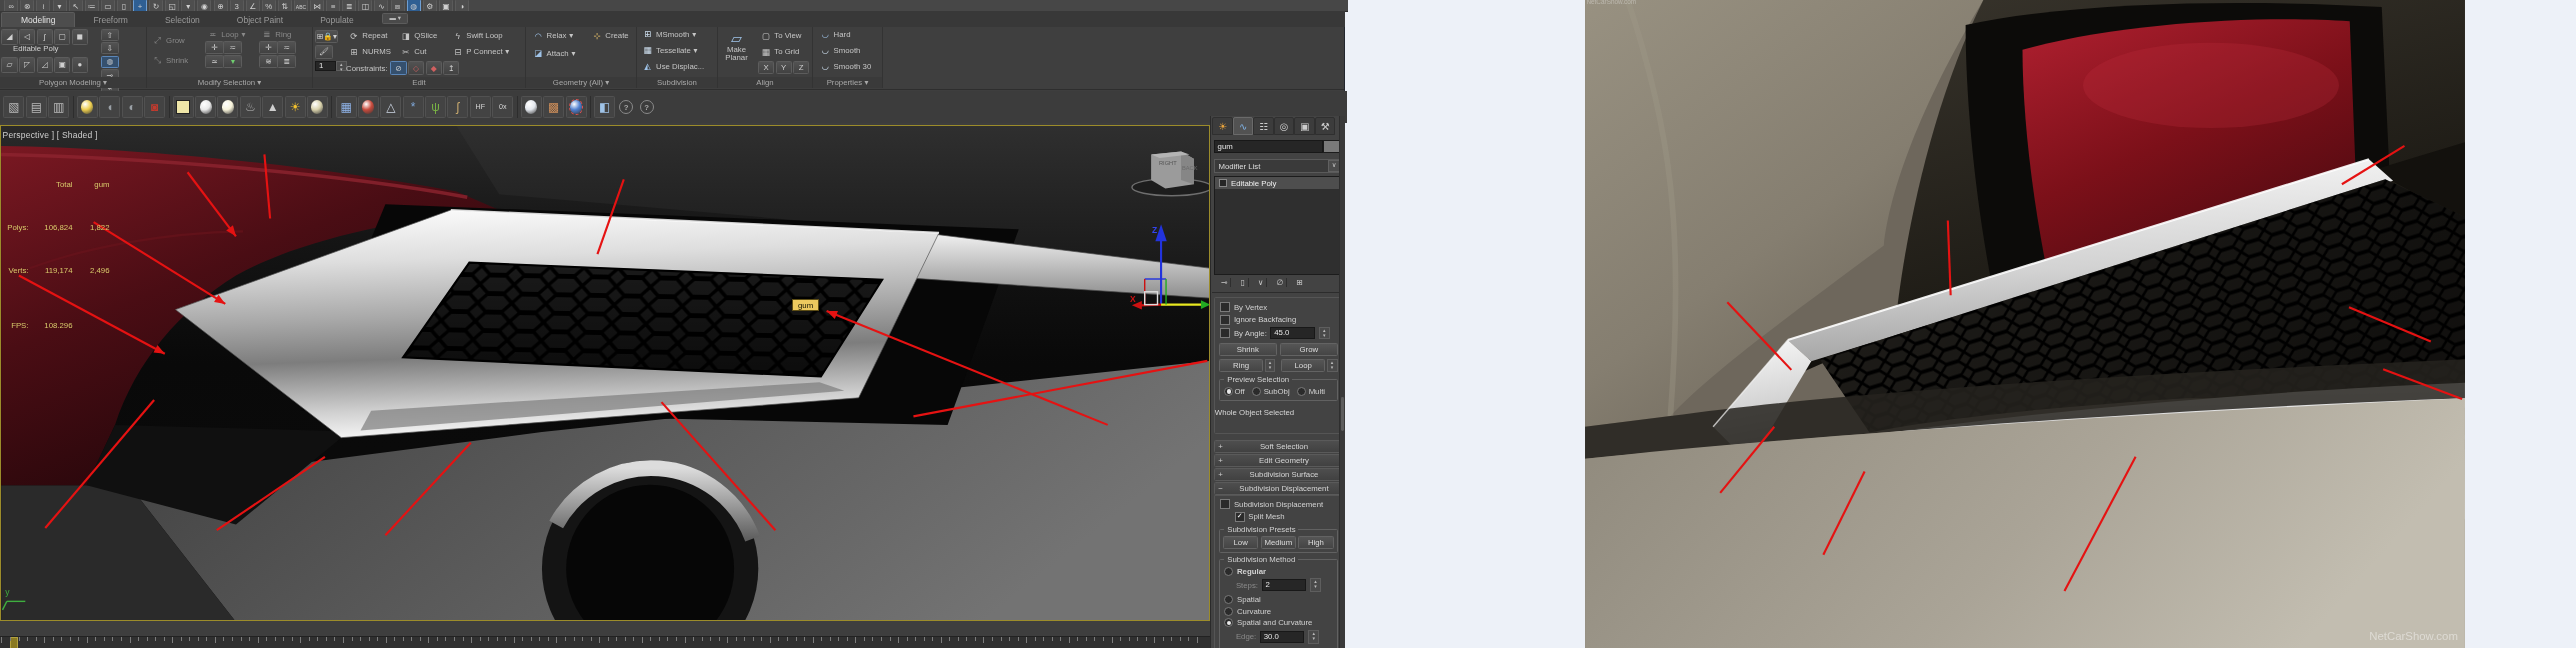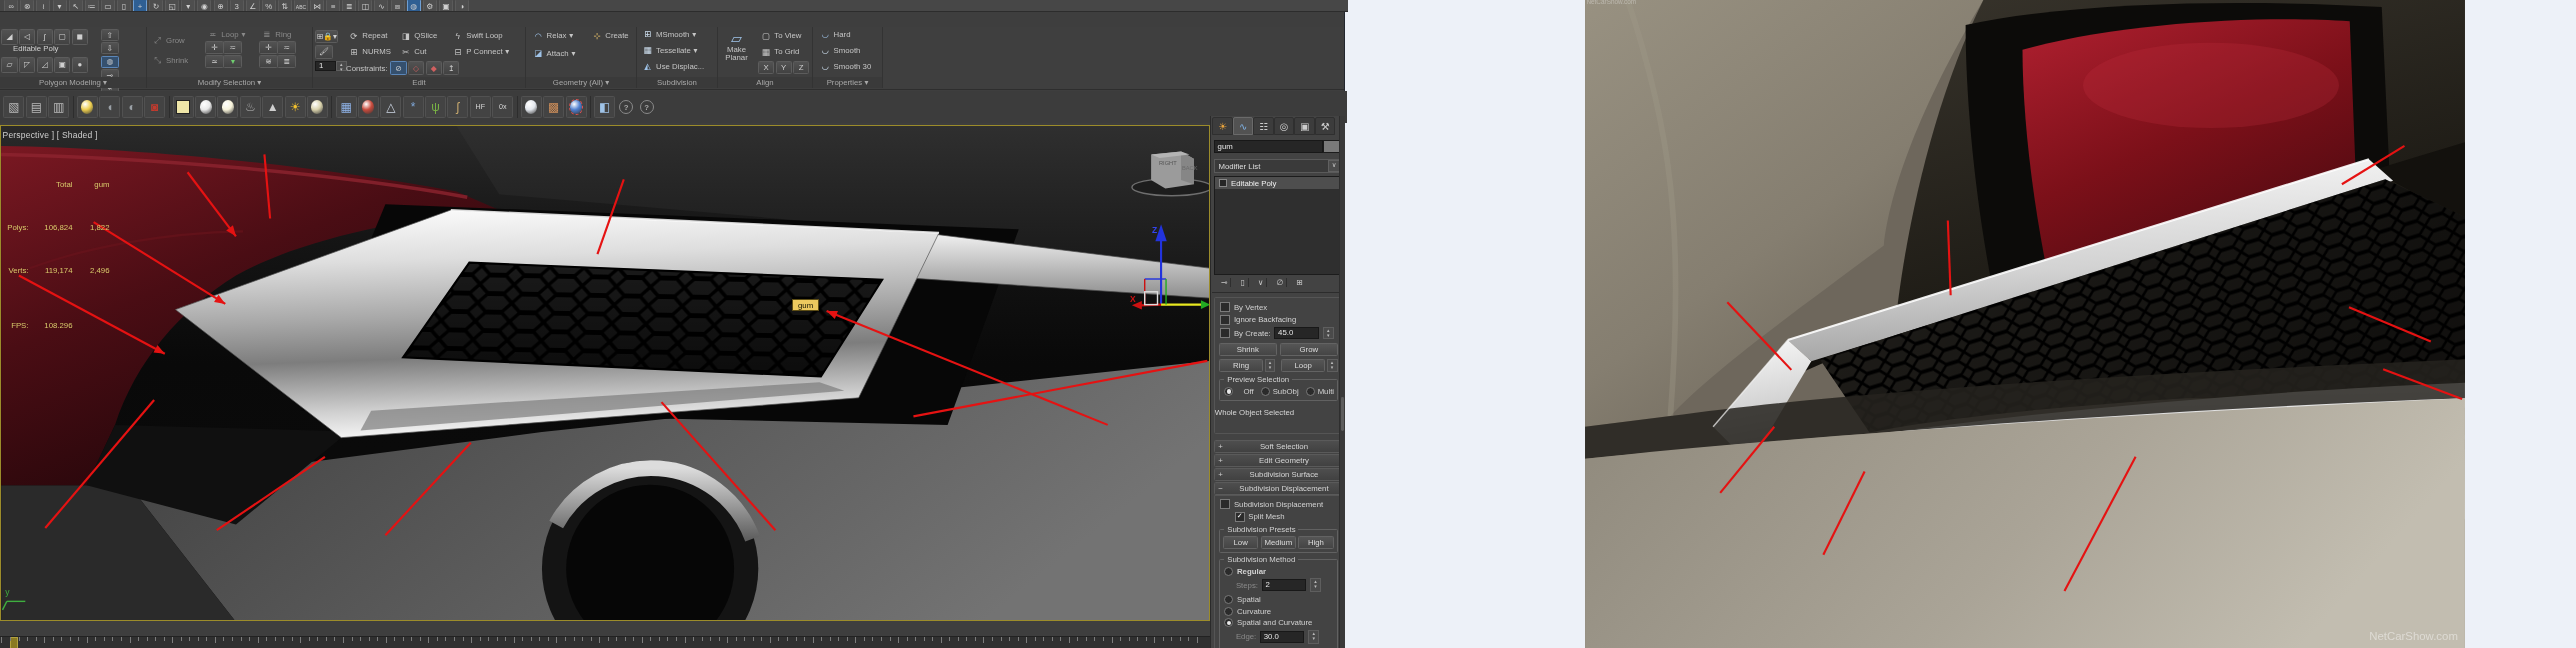--- a/index.html
+++ b/index.html
@@ -128,20 +128,30 @@
         <span class="mi">≣</span>
         <span class="mi">◫</span>
         <span class="mi">∿</span>
         <span class="mi">⧈</span>
         <span class="mi act">◍</span>
         <span class="mi">⚙</span>
         <span class="mi">▣</span>
         <span class="mi">◑</span>
       </div>
 
+    <div class="abs rtabs">
+      <span id="ribbon-tabs" style="display:flex;align-items:flex-end;">
+          <span class="rtab active">Modeling</span>
+          <span class="rtab">Freeform</span>
+          <span class="rtab">Selection</span>
+          <span class="rtab">Object Paint</span>
+          <span class="rtab">Populate</span>
+        </span>
+      <span class="rtab-btn">▬ ▾</span>
+    </div>
 
     <div class="abs ribbon">
 
       <div class="rpanel" style="width:146px;">
         <div style="position:absolute;left:1.4px;top:2.1px;display:flex;gap:1.4px;" id="pm-row1">
             <span class="sq" style="width: 14.2px; height: 13.5px;">◢</span>
             <span class="sq" style="width: 14.2px; height: 13.5px;">◁</span>
             <span class="sq" style="width: 14.2px; height: 13.5px;">ʃ</span>
             <span class="sq" style="width: 14.2px; height: 13.5px;">▢</span>
             <span class="sq" style="width: 14.2px; height: 13.5px;">◼</span>
@@ -666,38 +676,38 @@
         <div class="crow" style="margin-top:2.8px;">
             <span class="chk"></span>
             <span>By Vertex</span>
           </div>
         <div class="crow">
             <span class="chk"></span>
             <span>Ignore Backfacing</span>
           </div>
         <div class="crow">
             <span class="chk"></span>
-            <span>By Create:</span>
+            <span>By Angle:</span>
           <span class="field" style="width:37px;height:10px;line-height:10px;">45.0</span>
             <span class="spin" style="height:10px;">▴<br>▾</span>
           </div>
         <div style="display:flex;gap:3.6px;padding:2.1px 4.3px;">
           <span class="btn" style="width:57px;height:11.4px;line-height:11.4px;">Shrink</span>
           <span class="btn" style="width:57px;height:11.4px;line-height:11.4px;">Grow</span>
         </div>
         <div style="display:flex;gap:1.4px;padding:0.7px 4.3px;align-items:center;">
           <span class="btn" style="width:44px;height:11.4px;line-height:11.4px;">Ring</span>
             <span class="spin">▴<br>▾</span>
           <span class="btn" style="width:44px;height:11.4px;line-height:11.4px;margin-left:4.3px;">Loop</span>
             <span class="spin">▴<br>▾</span>
         </div>
         <div class="grp">
           <span class="gtitle">Preview Selection</span>
           <div id="preview-radios" style="display:flex;gap:7.1px;padding:1.4px 1.4px;">
-              <span style="display: inline-flex; align-items: center; gap: 10px;">
+              <span style="display: inline-flex; align-items: center; gap: 1px;">
                 <span class="radio sel"></span>
                 <span style="color: rgb(210, 210, 210);">Off</span>
               </span>
               <span style="display: inline-flex; align-items: center; gap: 2.8px;">
                 <span class="radio"></span>
                 <span style="color: rgb(210, 210, 210);">SubObj</span>
               </span>
               <span style="display: inline-flex; align-items: center; gap: 2.8px;">
                 <span class="radio"></span>
                 <span style="color: rgb(210, 210, 210);">Multi</span>

